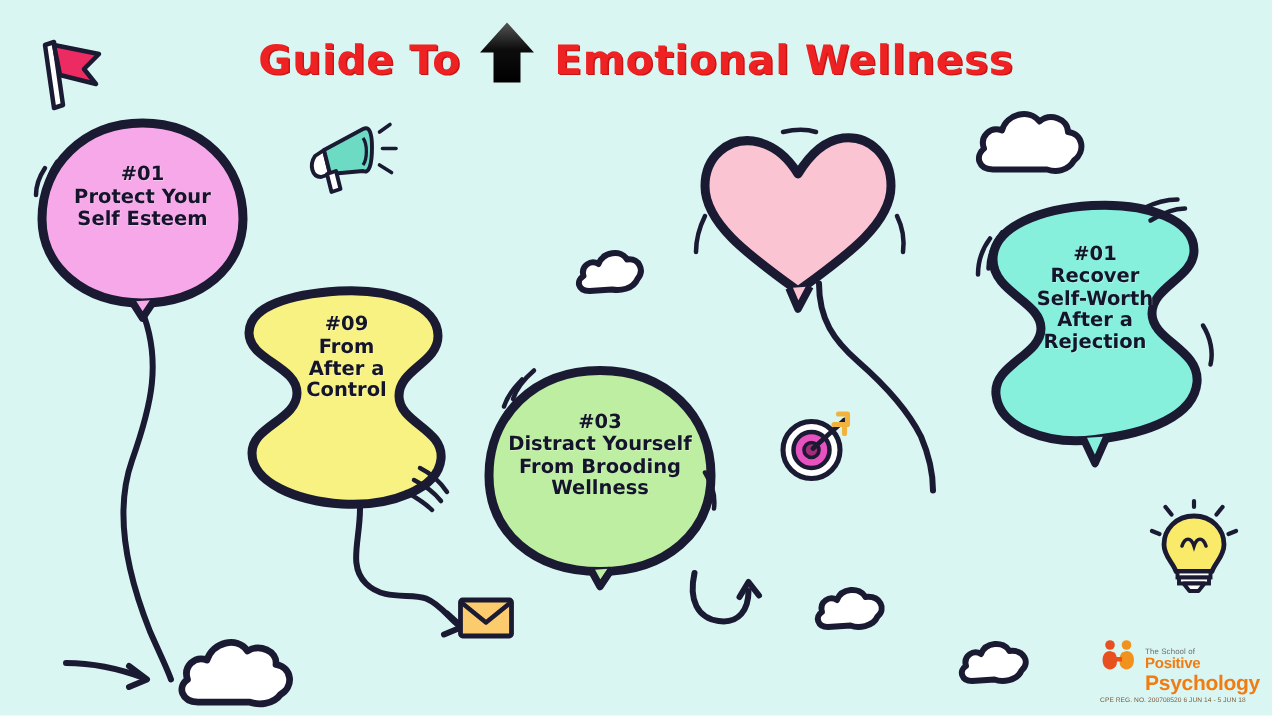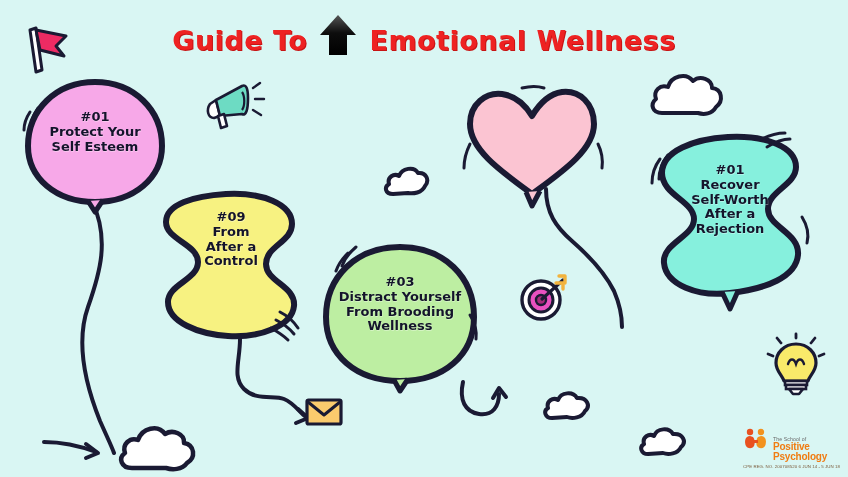--- a/index.html
+++ b/index.html
@@ -98,21 +98,21 @@
   .logo-line2 {
     display: block;
     font-size: 10px;
     font-weight: bold;
     color: #f07c12;
     font-family: "Liberation Sans", sans-serif;
     letter-spacing: -0.2px;
   }
   .logo-line3 {
     display: block;
-    font-size: 10px;
+    font-size: 14px;
     font-weight: bold;
     color: #f07c12;
     font-family: "Liberation Sans", sans-serif;
     letter-spacing: -0.2px;
   }
   #logo-reg {
     margin-top: 2px;
     font-size: 4.4px;
     color: #7a5a3a;
     font-family: "Liberation Sans", sans-serif;

